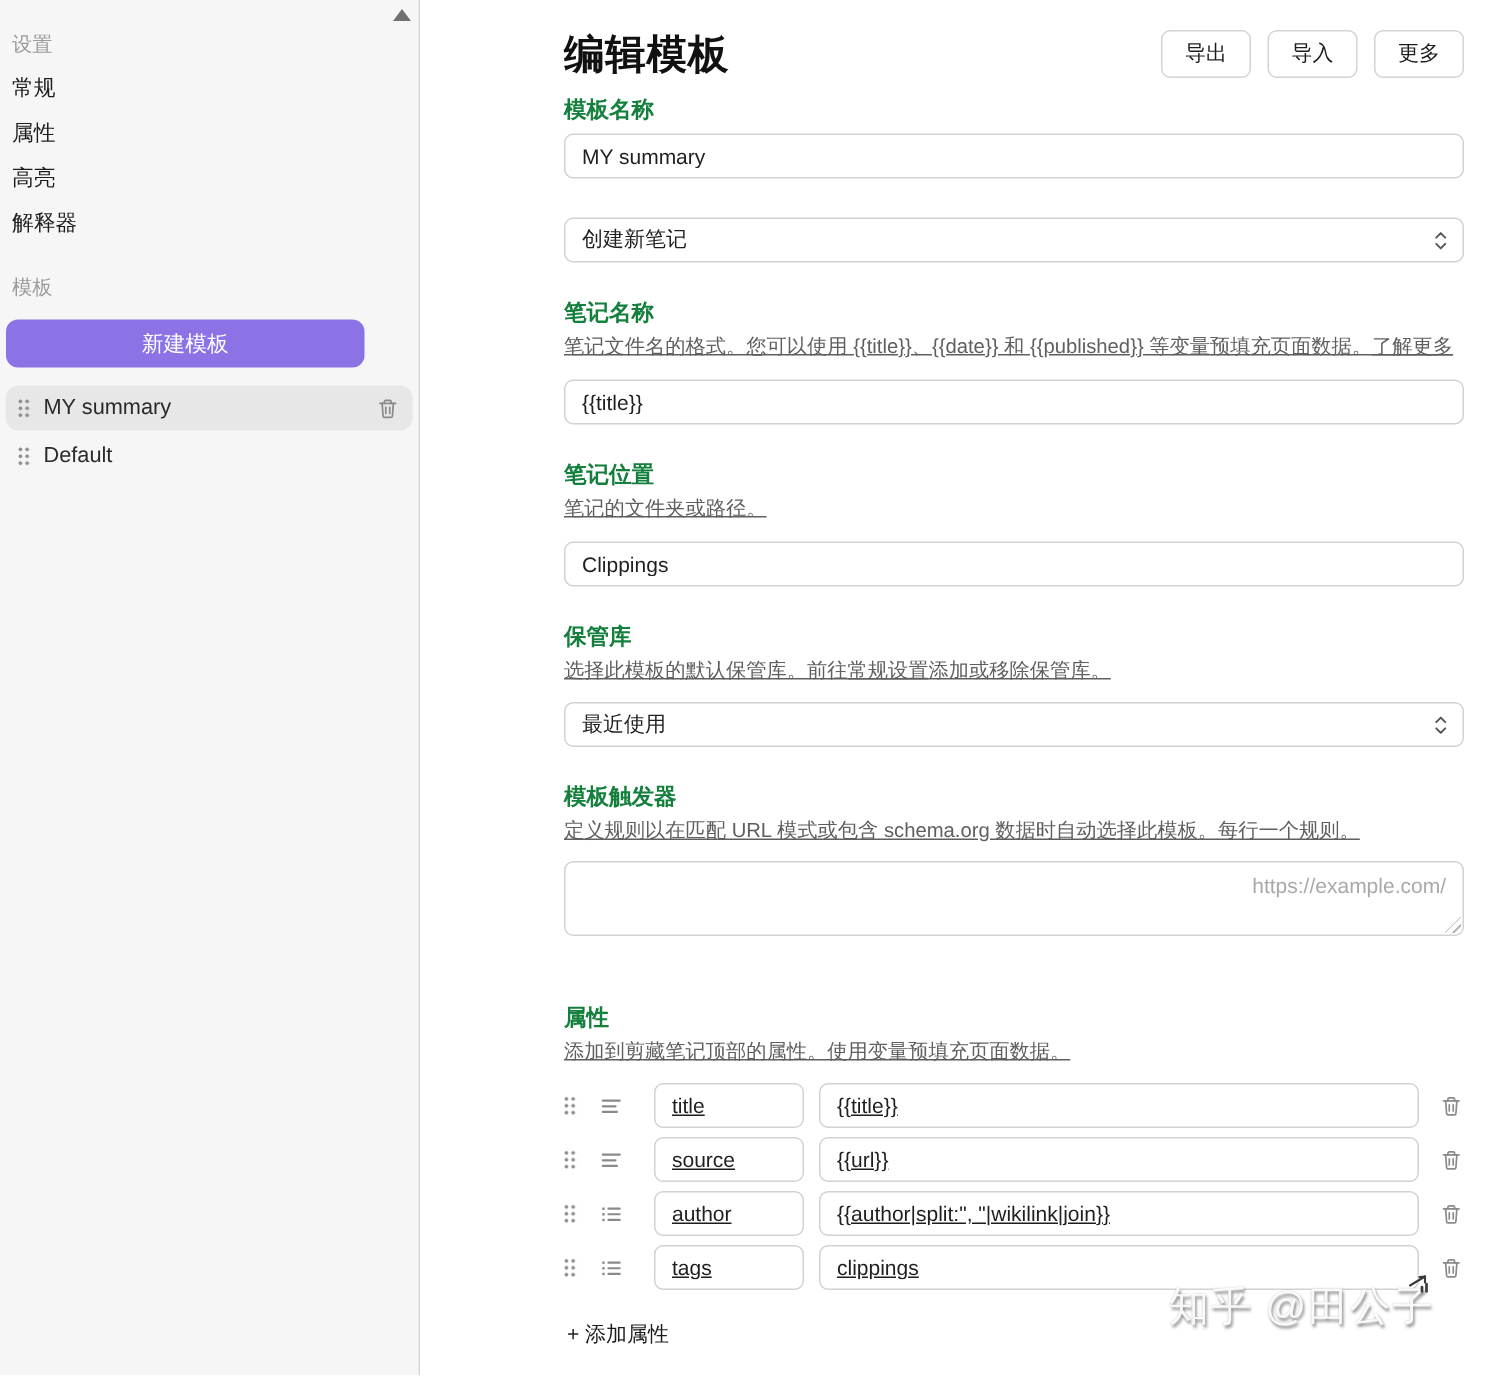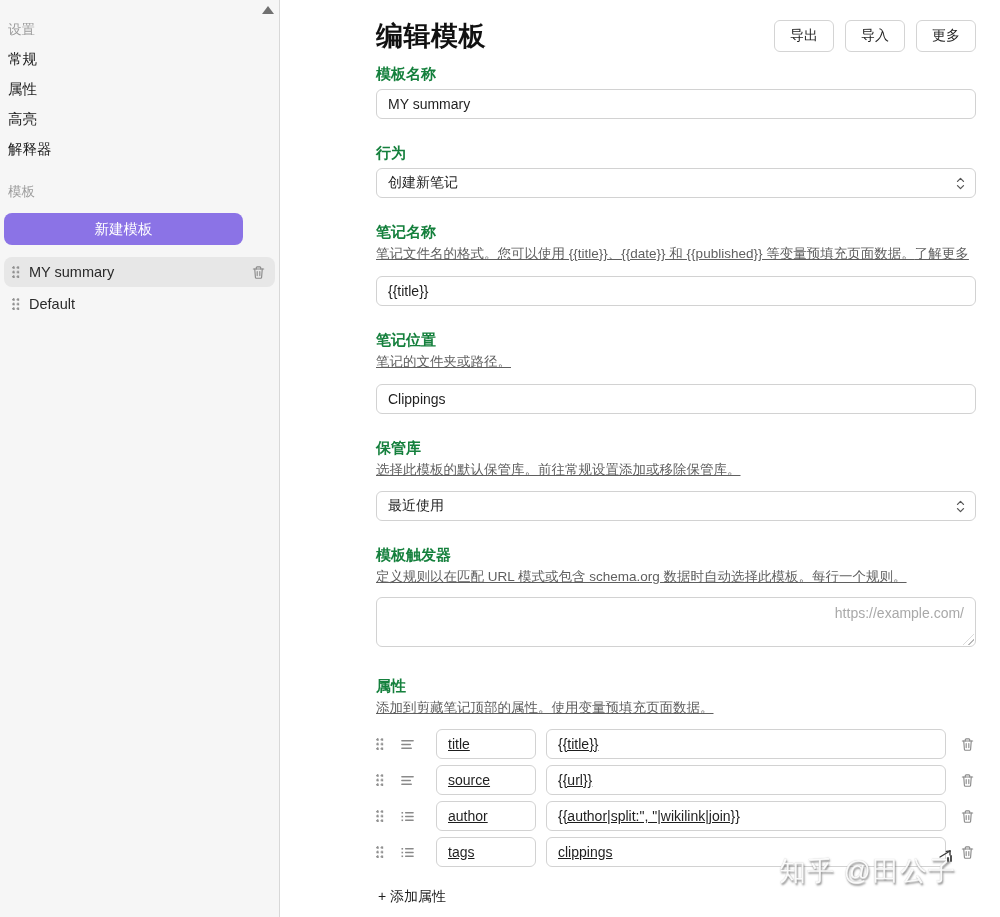--- a/index.html
+++ b/index.html
@@ -176,21 +176,20 @@
         <button class="hbtn">更多</button>
       </div>
     </header>
 
     <section class="field">
       <div class="field-label">模板名称</div>
       <input class="text-input" type="text" value="MY summary" style="">
     </section>
 
     <section class="field">
-      <div class="field-label">行为</div>
       <div class="select">
         <span class="select-value">创建新笔记</span>
         <svg width="9" height="15" viewBox="0 0 9 15" fill="none" stroke="#555" stroke-width="1.3" stroke-linecap="round" stroke-linejoin="round">
           <path d="M1.5 5.4 4.5 2.4 7.5 5.4"></path>
             <path d="M1.5 9.6 4.5 12.6 7.5 9.6"></path>
         </svg>
       </div>
     </section>
 
     <section class="field">
@@ -210,21 +209,21 @@
       <div class="field-desc" style="margin-bottom:13px"><span>选择此模板的默认保管库。前往</span><span class="dlink">常规设置</span><span>添加或移除保管库。</span></div>
       <div class="select">
         <span class="select-value">最近使用</span>
         <svg width="9" height="15" viewBox="0 0 9 15" fill="none" stroke="#555" stroke-width="1.3" stroke-linecap="round" stroke-linejoin="round">
           <path d="M1.5 5.4 4.5 2.4 7.5 5.4"></path>
             <path d="M1.5 9.6 4.5 12.6 7.5 9.6"></path>
         </svg>
       </div>
     </section>
 
-    <section class="field" style="margin-bottom:31px">
+    <section class="field" style="margin-bottom:47px">
       <div class="field-label mb6">模板触发器</div>
       <div class="field-desc" style="margin-bottom:12px">定义规则以在匹配 URL 模式或包含 schema.org 数据时自动选择此模板。每行一个规则。</div>
       <div class="ta-wrap">
         <textarea class="area" placeholder="https://example.com/" style=""></textarea>
         <span class="resize-grip"></span>
       </div>
     </section>
 
     <section class="field props">
       <div class="field-label mb6">属性</div>

